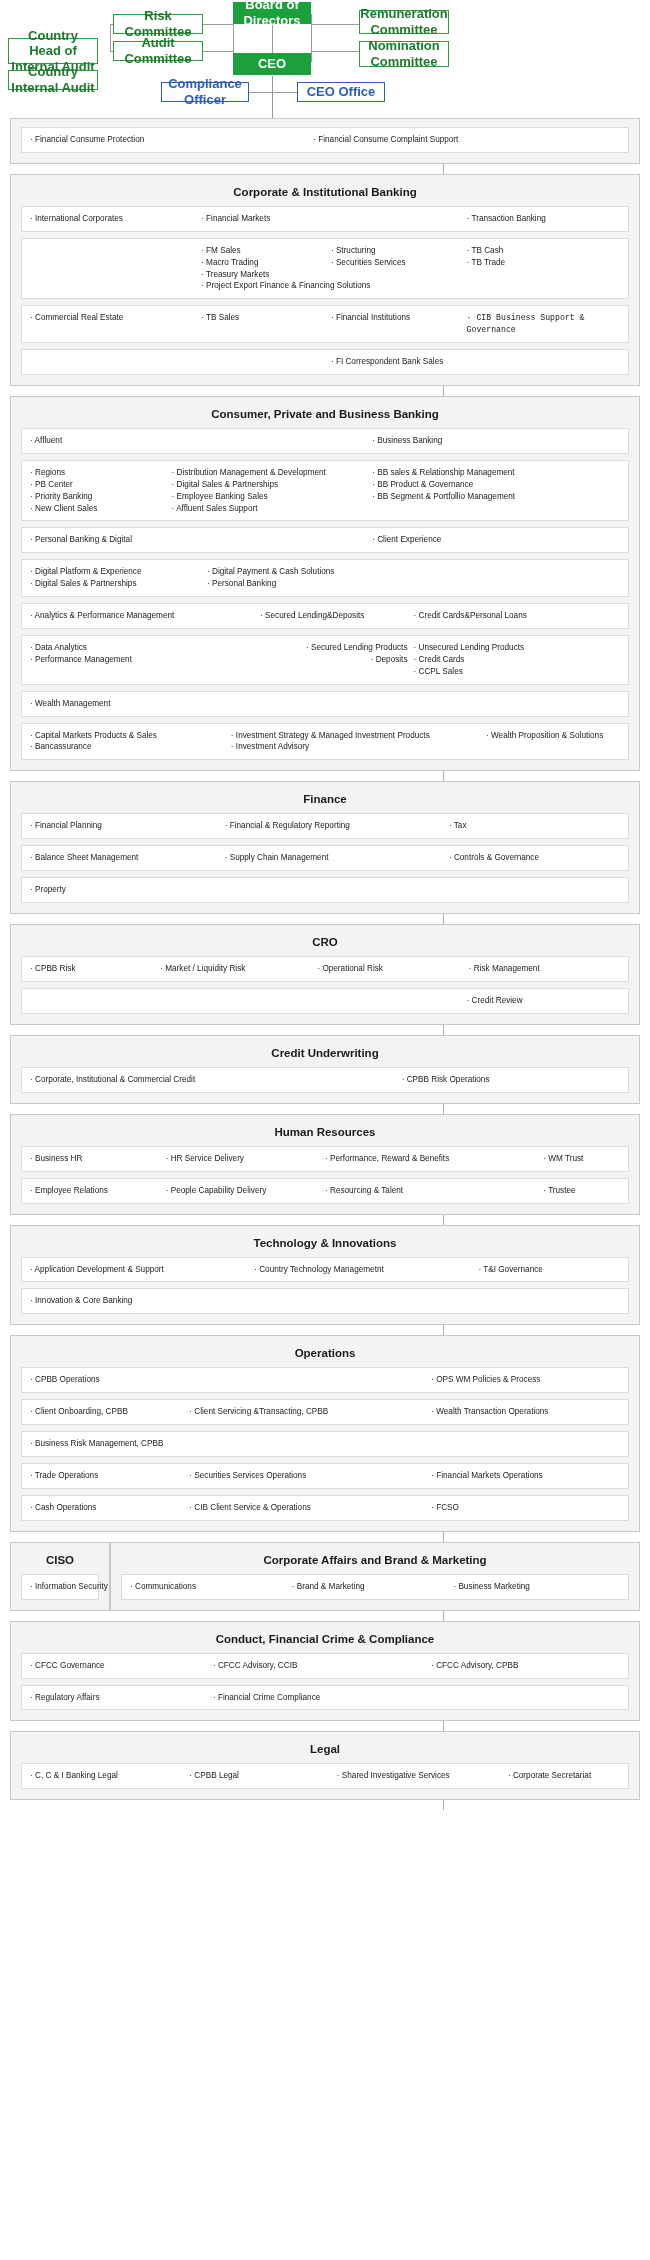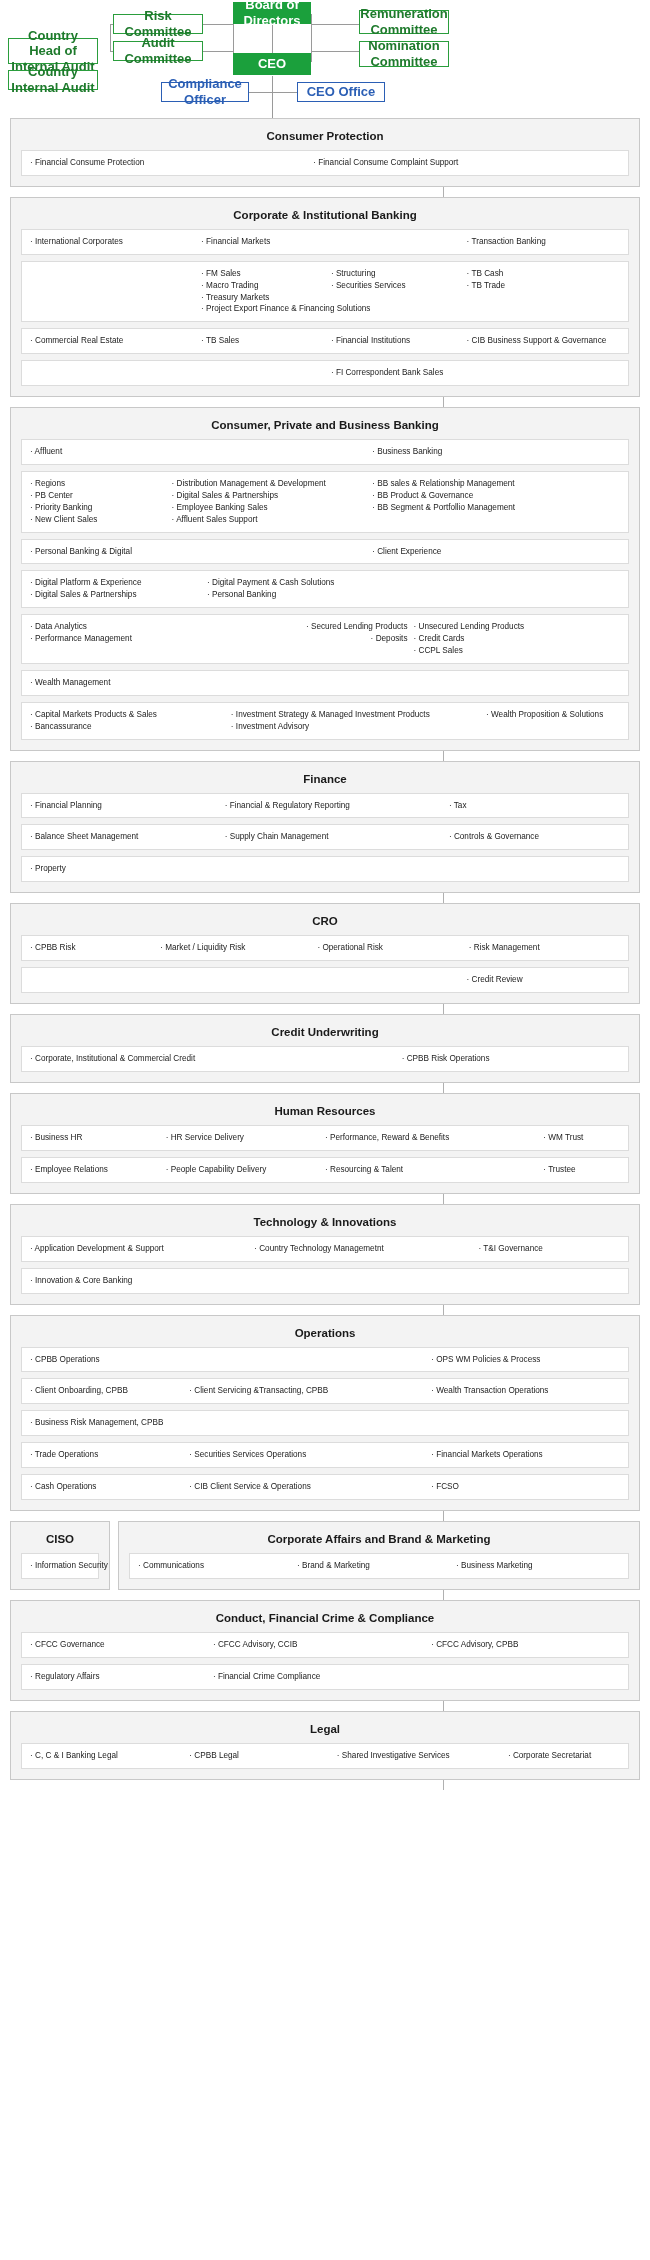--- a/index.html
+++ b/index.html
@@ -77,21 +77,21 @@
   .cell .it { display: block; white-space: nowrap; }
   .cell .it:before { content: "· "; }
 
   
   .spine {
     position: absolute;
     left: 443px;
     width: 1px;
     background: #b0b0b0;
   }
-  .ciso-row { display: flex; margin: 0 10px 10px 10px; gap: 8px; }
+  .ciso-row { display: flex; margin: 0 10px 10px 10px; }
   .ciso-row .card { margin: 0; }
 </style>
 </head>
 <body>
 
 <div class="page">
 
   <div class="top">
 
     <div class="line hline" style="left:110px; top:24px; width:25px;"></div>
@@ -145,21 +145,20 @@
     <div class="node blue" style="left:297px; top:82px; width:88px; height:20px;">
       <span>CEO Office</span>
     </div>
   </div>
 
   <div class="spine" style="top:120px; height:2010px;"></div>
   <div class="line hline" style="position:absolute; left:272px; top:120px; width:172px;"></div>
 
   <div id="divisions">
       <div class="card">
-        <div class="card-title">Consumer Protection</div>
         <div class="band">
           <div class="row">
             <div class="cell" style="width: 48%;">
               <span class="it">Financial Consume Protection</span>
             </div>
             <div class="cell" style="width: 52%;">
               <span class="it">Financial Consume Complaint Support</span>
             </div>
           </div>
         </div>
@@ -203,21 +202,21 @@
             <div class="cell" style="width: 29%;">
               <span class="it" style="white-space: normal;">Commercial Real Estate</span>
             </div>
             <div class="cell" style="width: 22%;">
               <span class="it">TB Sales</span>
             </div>
             <div class="cell" style="width: 23%;">
               <span class="it" style="white-space: normal;">Financial Institutions</span>
             </div>
             <div class="cell" style="width: 26%;">
-              <span class="it" style="white-space: normal;">CIB Business Support &amp; Governance</span>
+              <span class="it" style="white-space: normal; font-family: Liberation Mono, monospace;">CIB Business Support &amp; Governance</span>
             </div>
           </div>
         </div>
         <div class="band">
           <div class="row">
             <div class="cell" style="width: 29%;">&nbsp;</div>
             <div class="cell" style="width: 22%;">&nbsp;</div>
             <div class="cell" style="width: 23%;">
               <span class="it" style="white-space: normal;">FI Correspondent Bank Sales</span>
             </div>
@@ -270,20 +269,33 @@
         </div>
         <div class="band">
           <div class="row">
             <div class="cell" style="width: 30%;">
               <span class="it">Digital Platform &amp; Experience</span>
               <span class="it">Digital Sales &amp; Partnerships</span>
             </div>
             <div class="cell" style="width: 70%;">
               <span class="it">Digital Payment &amp; Cash Solutions</span>
               <span class="it">Personal Banking</span>
+            </div>
+          </div>
+        </div>
+        <div class="band">
+          <div class="row">
+            <div class="cell" style="width: 39%;">
+              <span class="it">Analytics &amp; Performance Management</span>
+            </div>
+            <div class="cell" style="width: 26%;">
+              <span class="it">Secured Lending&amp;Deposits</span>
+            </div>
+            <div class="cell" style="width: 35%;">
+              <span class="it">Credit Cards&amp;Personal Loans</span>
             </div>
           </div>
         </div>
         <div class="band">
           <div class="row">
             <div class="cell" style="width: 39%;">
               <span class="it">Data Analytics</span>
               <span class="it">Performance Management</span>
             </div>
             <div class="cell" style="width: 26%; text-align: right;">

